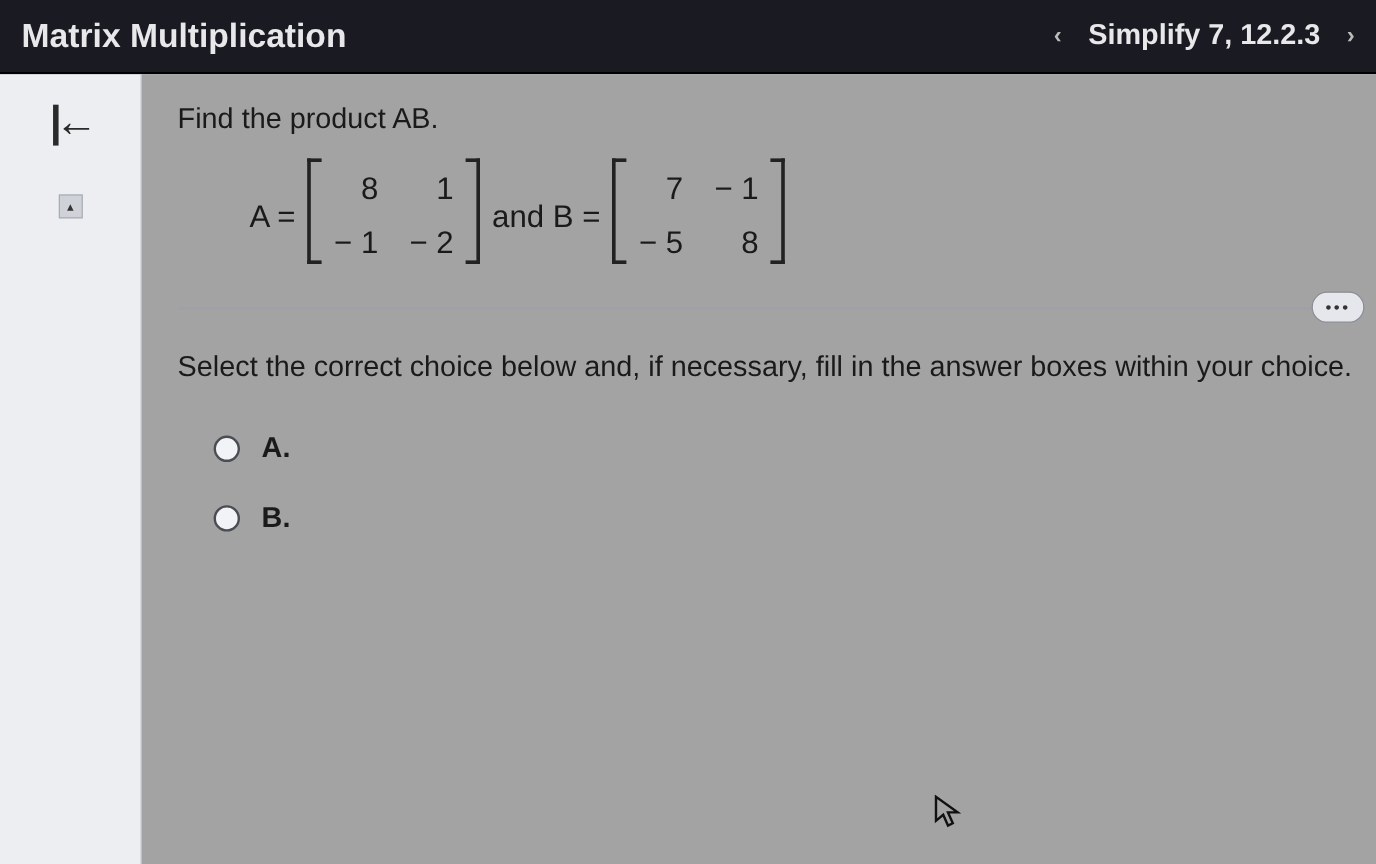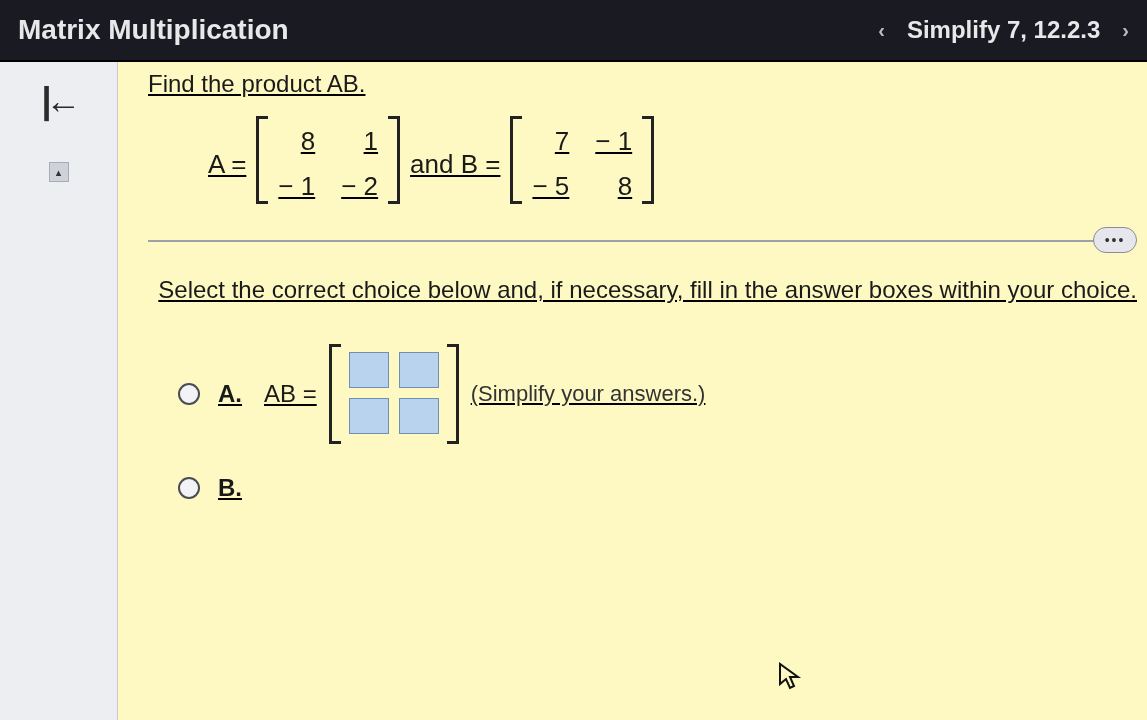--- a/index.html
+++ b/index.html
@@ -69,24 +69,23 @@
     display: flex;
     align-items: center;
     justify-content: center;
     font-size: 11px;
     color: #333;
     cursor: pointer;
   }
 
   .content {
     flex: 1;
-    padding: 8px 10px 20px 30px;
-    background: #fef9c3;
+    padding: 24px 10px 20px 30px;
+    background: #a3a3a3;
     position: relative;
-    text-decoration: underline;
   }
 
   .problem-statement {
     font-size: 24px;
     color: #1a1a1a;
     margin-bottom: 18px;
   }
 
   .matrices-row {
     display: flex;
@@ -157,21 +156,20 @@
     font-size: 14px;
     letter-spacing: 2px;
     color: #333;
     cursor: pointer;
   }
 
   .instruction {
     font-size: 24px;
     color: #1a1a1a;
     margin-bottom: 40px;
-    text-align: right;
   }
 
   .choice {
     display: flex;
     align-items: center;
     gap: 18px;
     margin: 0 0 30px 30px;
     font-size: 24px;
     color: #1a1a1a;
   }
@@ -260,34 +258,20 @@
 
     <div class="divider-row">
       <div class="ellipsis-pill">•••</div>
     </div>
 
     <div class="instruction">Select the correct choice below and, if necessary, fill in the answer boxes within your choice.</div>
 
     <div class="choice">
       <div class="radio"></div>
       <div class="choice-label">A.</div>
-      <div class="choice-body">
-        <span>AB =</span>
-        <span class="matrix answer-matrix" style="--mh:100px">
-          <span class="bracket bracket-left" style="height:100px"></span>
-          <span class="mgrid">
-            <span class="answer-cell"></span>
-            <span class="answer-cell"></span>
-            <span class="answer-cell"></span>
-            <span class="answer-cell"></span>
-          </span>
-          <span class="bracket bracket-right" style="height:100px"></span>
-        </span>
-        <span class="hint">(Simplify your answers.)</span>
-      </div>
     </div>
 
     <div class="choice">
       <div class="radio"></div>
       <div class="choice-label">B.</div>
     </div>
 
     <div class="cursor-icon">
       <svg width="26" height="30" viewBox="0 0 26 30">
         <path d="M2 2 L2 22 L8 17 L12 26 L16 24 L12 15 L20 15 Z" fill="none" stroke="#111" stroke-width="2"></path>

